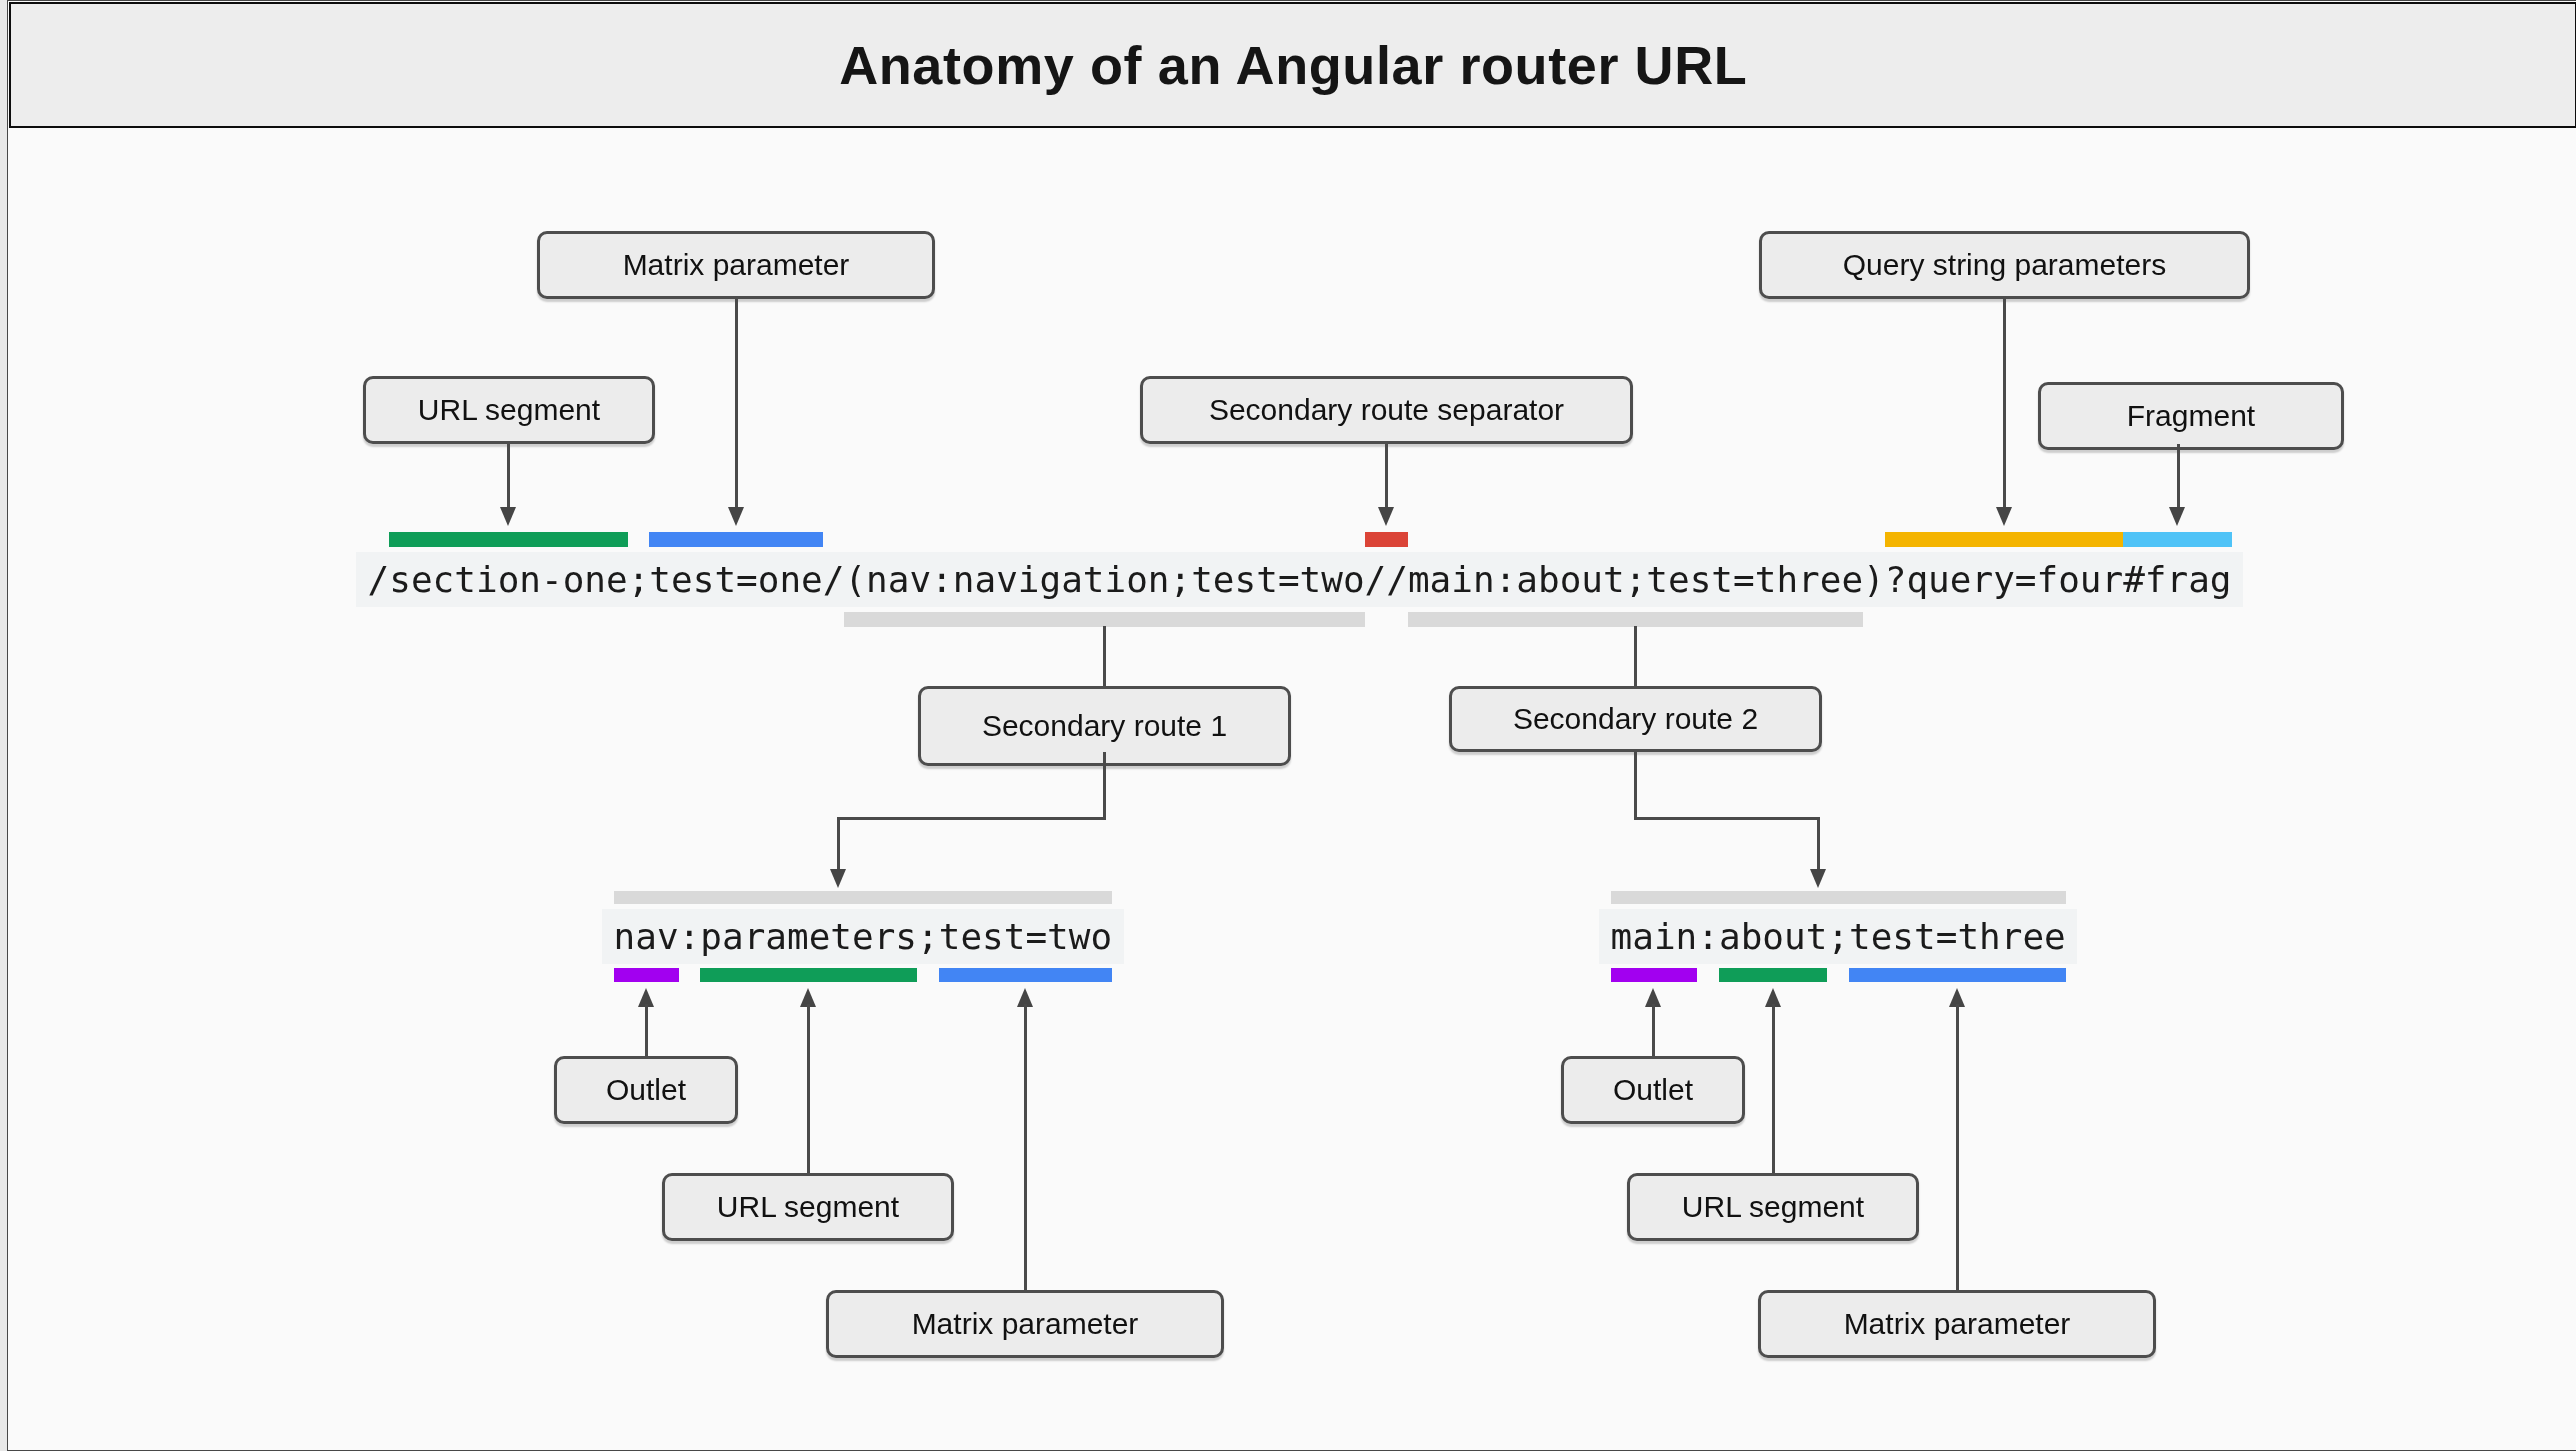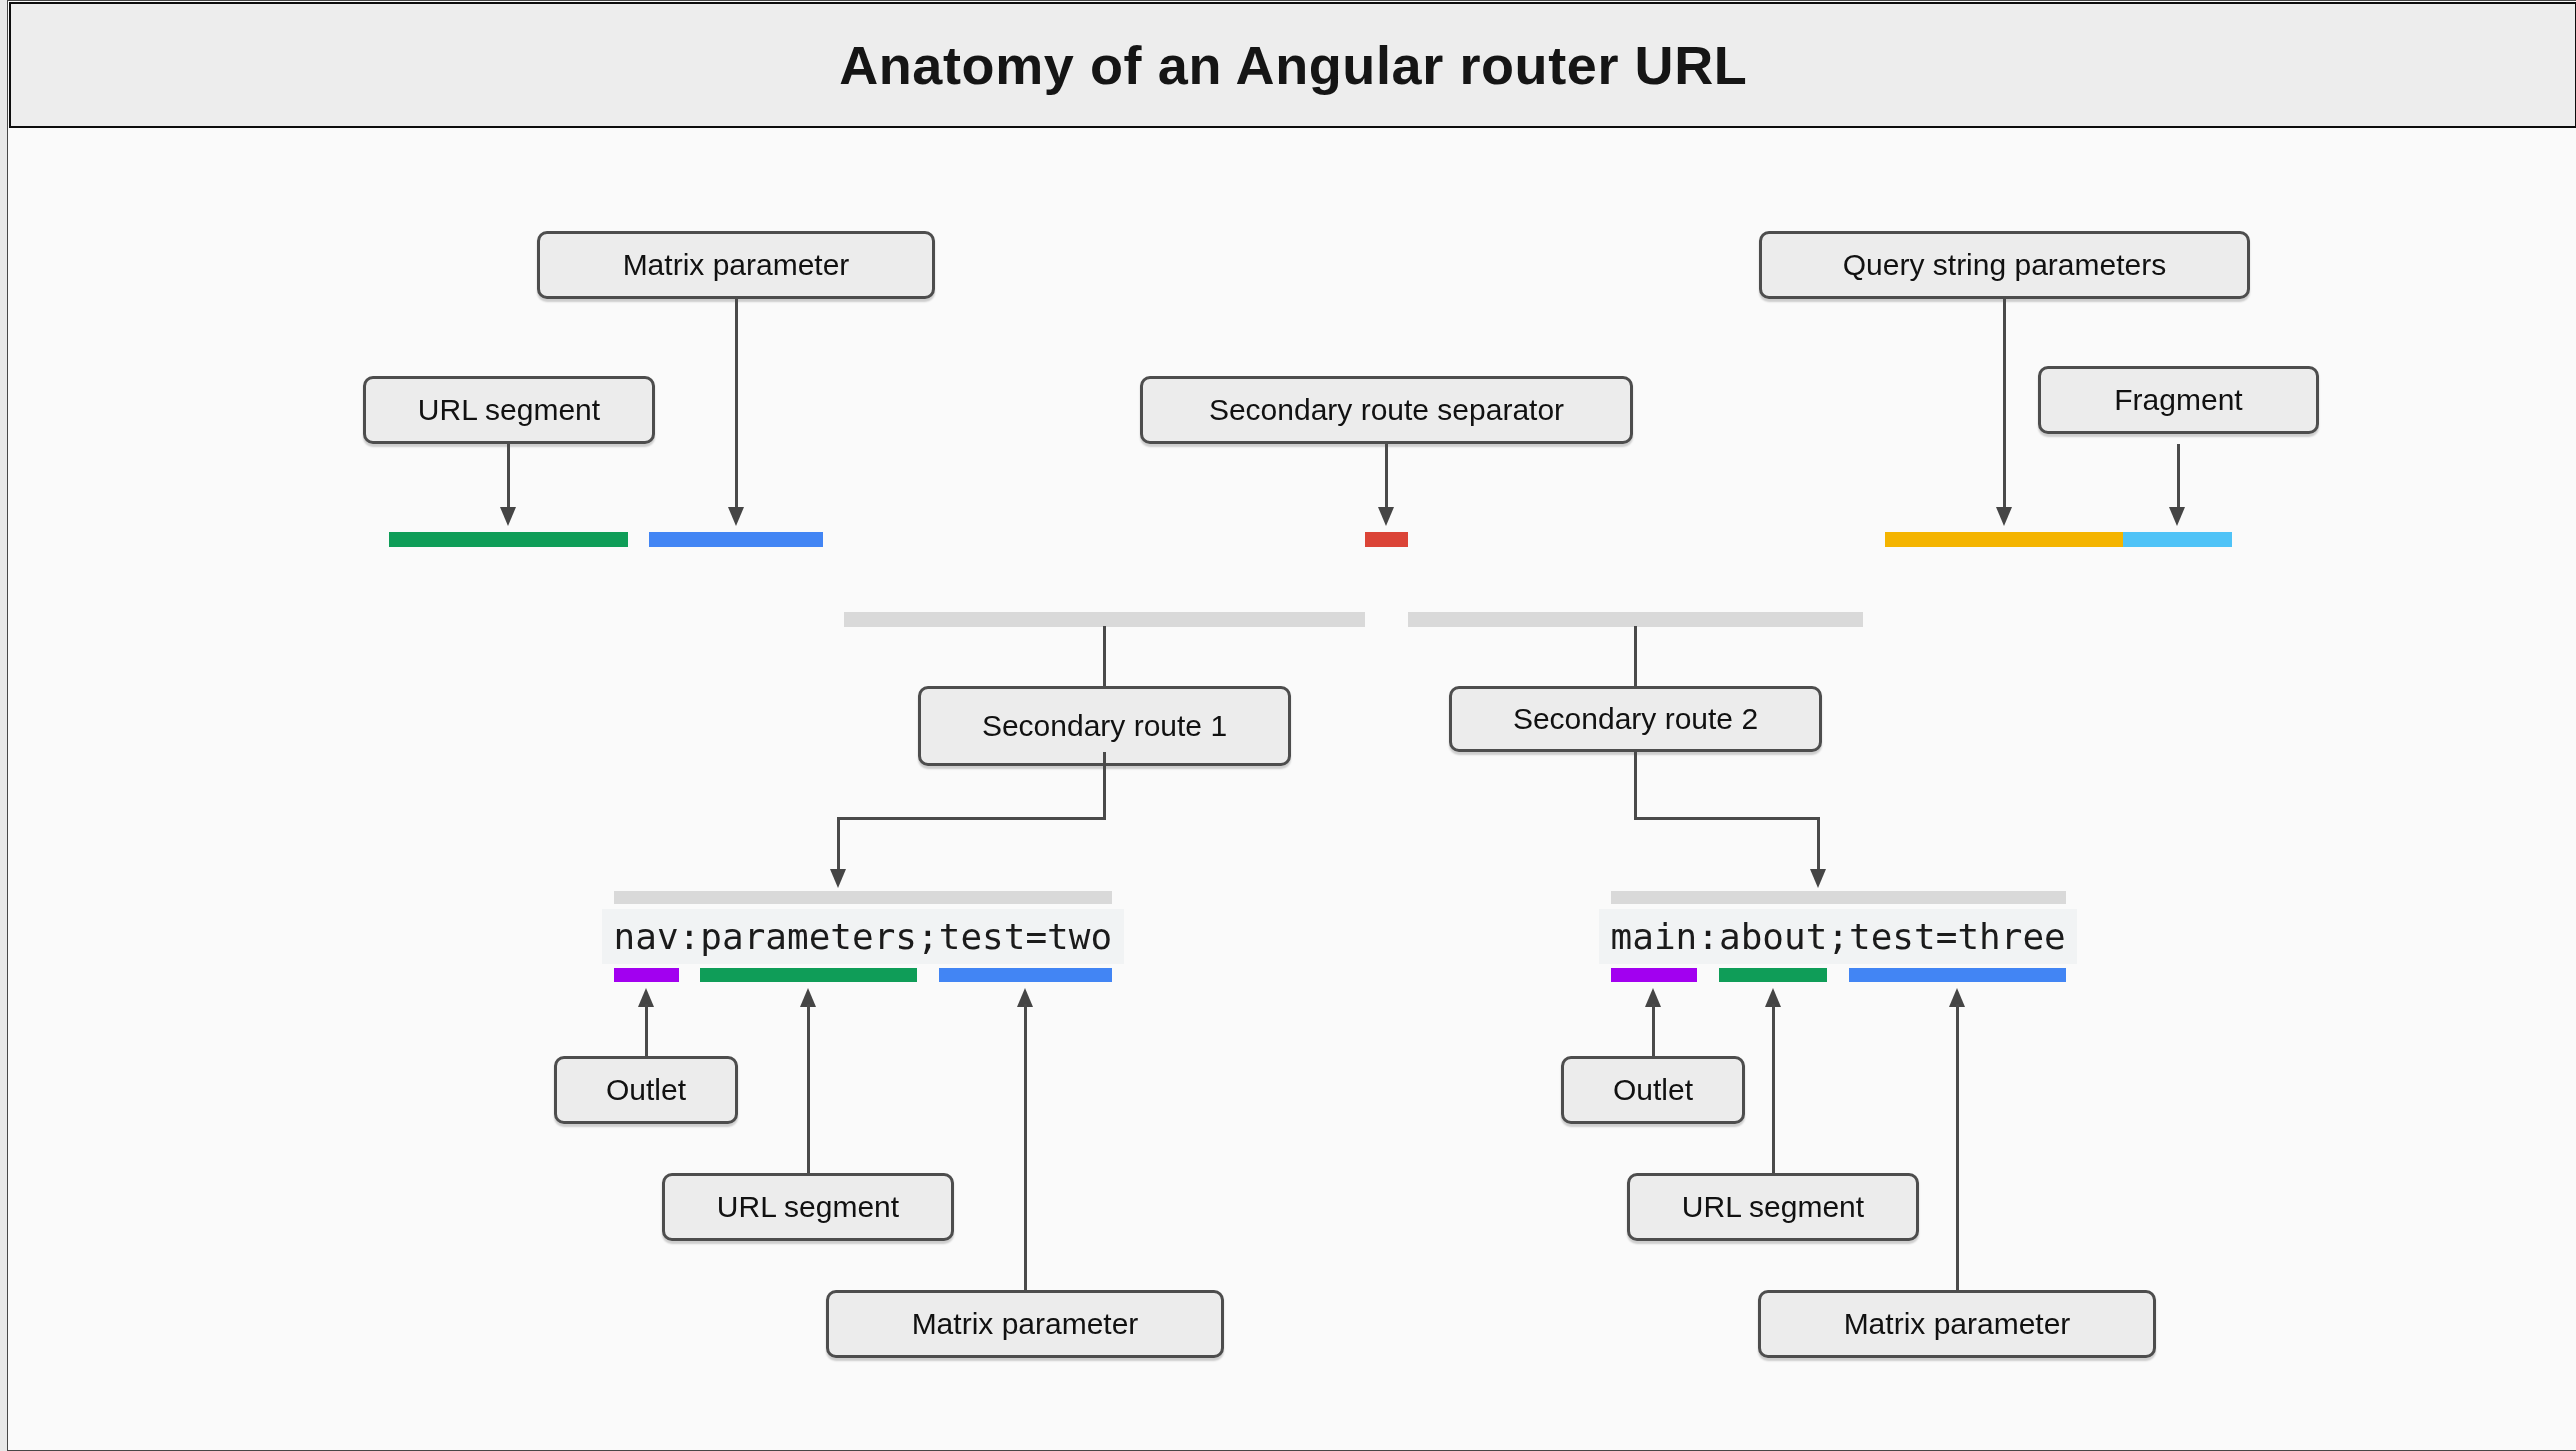--- a/index.html
+++ b/index.html
@@ -59,39 +59,40 @@
 <div id="canvas">
 
   <div id="title-bar">
     <span>Anatomy of an Angular router URL</span>
   </div>
 
   <div class="box" style="left:529px;top:230px;width:398px;">Matrix parameter</div>
   <div class="box" style="left:355px;top:375px;width:292px;">URL segment</div>
   <div class="box" style="left:1132px;top:375px;width:493px;">Secondary route separator</div>
   <div class="box" style="left:1751px;top:230px;width:491px;">Query string parameters</div>
-  <div class="box" style="left:2030px;top:365px;width:281px;">Fragment</div>
+  <div class="box" style="left:2030px;top:381px;width:306px;">Fragment</div>
 
   <div class="vline" style="left:499px;top:443px;height:66px;"></div>
   <div class="head-down" style="left:492px;top:506px;"></div>
   <div class="vline" style="left:727px;top:298px;height:211px;"></div>
   <div class="head-down" style="left:720px;top:506px;"></div>
   <div class="vline" style="left:1377px;top:443px;height:66px;"></div>
   <div class="head-down" style="left:1370px;top:506px;"></div>
   <div class="vline" style="left:1995px;top:298px;height:211px;"></div>
   <div class="head-down" style="left:1988px;top:506px;"></div>
   <div class="vline" style="left:2169px;top:443px;height:66px;"></div>
   <div class="head-down" style="left:2161px;top:506px;"></div>
 
   <div class="mono-block" style="left:348px;top:527px;width:1902px;height:106px;">
     <div class="seg-bar" id="bar-green" style="background: rgb(15, 157, 88);"></div>
     <div class="seg-bar" id="bar-blue" style="background: rgb(66, 133, 244);"></div>
     <div class="seg-bar" id="bar-red" style="background: rgb(219, 68, 55);"></div>
     <div class="seg-bar" id="bar-yellow" style="background: rgb(244, 180, 0);"></div>
     <div class="seg-bar" id="bar-cyan" style="background: rgb(79, 195, 247);"></div>
+    <div class="mono-text" style="top:24.4px;">/section-one;test=one/(nav:navigation;test=two//main:about;test=three)?query=four#frag</div>
     <div class="route-bar" id="bar-gray1" style="background: rgb(217, 217, 217);"></div>
     <div class="route-bar" id="bar-gray2" style="background: rgb(217, 217, 217);"></div>
   </div>
 
   <div class="vline" style="left:1095px;top:625px;height:61px;"></div>
   <div class="vline" style="left:1626px;top:625px;height:61px;"></div>
 
   <div class="box" style="left:910px;top:685px;width:373px;height:80px;">Secondary route 1</div>
   <div class="box" style="left:1441px;top:685px;width:373px;height:66px;">Secondary route 2</div>
 

